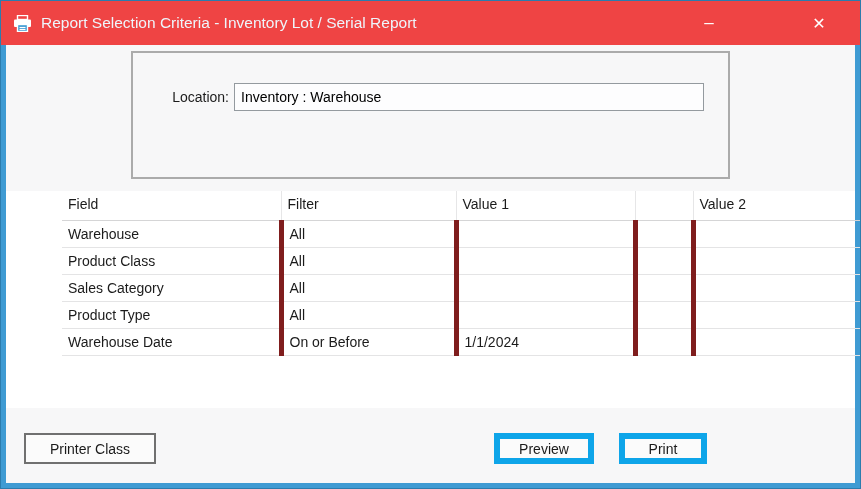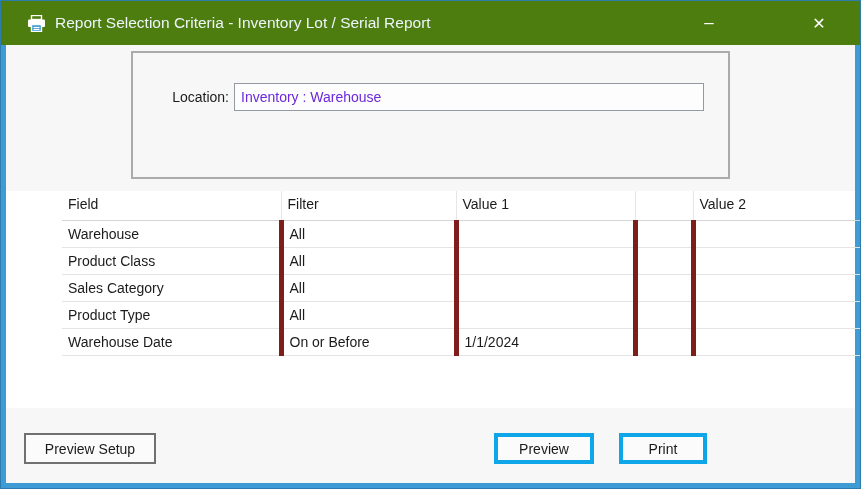--- a/index.html
+++ b/index.html
@@ -5,21 +5,21 @@
   html,body{margin:0;padding:0;background:#d8d8d8;font-family:"Liberation Sans",sans-serif;}
   *{box-sizing:border-box;}
   .dialog{
     position:relative;width:861px;height:489px;margin:0;
     background:#3f9bd3;border:1px solid #2c7cad;overflow:hidden;
     font-size:14px;color:#1b1b1b;
   }
   
   .titlebar{
     position:absolute;top:0;left:0;right:0;height:44px;
-    background:#4d7c0f;display:flex;align-items:center;padding-left:26px;
+    background:#ef4444;display:flex;align-items:center;padding-left:12px;
   }
   .titlebar .app-icon{display:inline-flex;margin-right:9px;flex:0 0 auto;}
   .titlebar .title-text{color:#eef5fb;font-size:15.5px;white-space:nowrap;}
   .caption-btn{
     position:absolute;top:0;height:44px;width:40px;
     display:flex;align-items:center;justify-content:center;
     color:#ffffff;cursor:default;user-select:none;
   }
   .btn-min{left:688;left:688px;font-size:17px;}
   .btn-close{left:798px;font-size:16px;}
@@ -39,21 +39,21 @@
   }
   .gb-row{position:absolute;left:0;width:100%;height:28px;}
   .gb-row.row-0{top:30px;}
   .gb-row.row-1{top:78px;}
   .gb-label{
     position:absolute;left:0;top:0;width:96px;height:28px;line-height:28px;
     text-align:right;color:#1b1b1b;
   }
   .gb-input{
     position:absolute;left:101px;top:0;width:470px;height:28px;
-    border:1px solid #949a9f;background:#fdfdfe;color:#6d28d9;
+    border:1px solid #949a9f;background:#fdfdfe;color:#000000;
     font-family:"Liberation Sans",sans-serif;font-size:14px;padding:0 6px;outline:none;
   }
   
   .white-band{
     position:absolute;left:0;right:0;top:146px;height:217px;background:#ffffff;padding-left:47px;
   }
   table.criteria{
     border-collapse:collapse;table-layout:fixed;margin-left:9px;width:809px;
     font-size:14px;color:#1b1b1b;
   }
@@ -63,21 +63,21 @@
     vertical-align:middle;
   }
   table.criteria td{
     height:27px;padding:0 0 0 6px;
     border-bottom:1px solid #e4e4e5;border-right:5px solid #7f1d1d;
     vertical-align:middle;white-space:nowrap;overflow:hidden;
   }
   
   .btn{
     position:absolute;top:388px;height:31px;
-    background:#fbfbfb;border:4px solid #0ea5e9;
+    background:#fbfbfb;border:6px solid #0ea5e9;
     font-family:"Liberation Sans",sans-serif;font-size:14px;color:#1b1b1b;
     display:flex;align-items:center;justify-content:center;cursor:default;
   }
   .btn-printer{left:18px;width:132px;border:2px solid #707070;}
   .btn-preview{left:488px;width:100px;}
   .btn-print{left:613px;width:88px;}
   .btn-closebtn{left:733px;width:100px;}
 </style>
 </head>
 <body>
@@ -161,17 +161,17 @@
             <td>Warehouse Date</td>
             <td>On or Before</td>
             <td>1/1/2024</td>
             <td></td>
             <td></td>
           </tr>
         </tbody>
       </table>
     </div>
 
-    <button class="btn btn-printer">Preview Setup</button>
+    <button class="btn btn-printer">Printer Class</button>
     <button class="btn btn-preview">Preview</button>
     <button class="btn btn-print">Print</button>
   </div>
 </div>
 
 </body></html>

